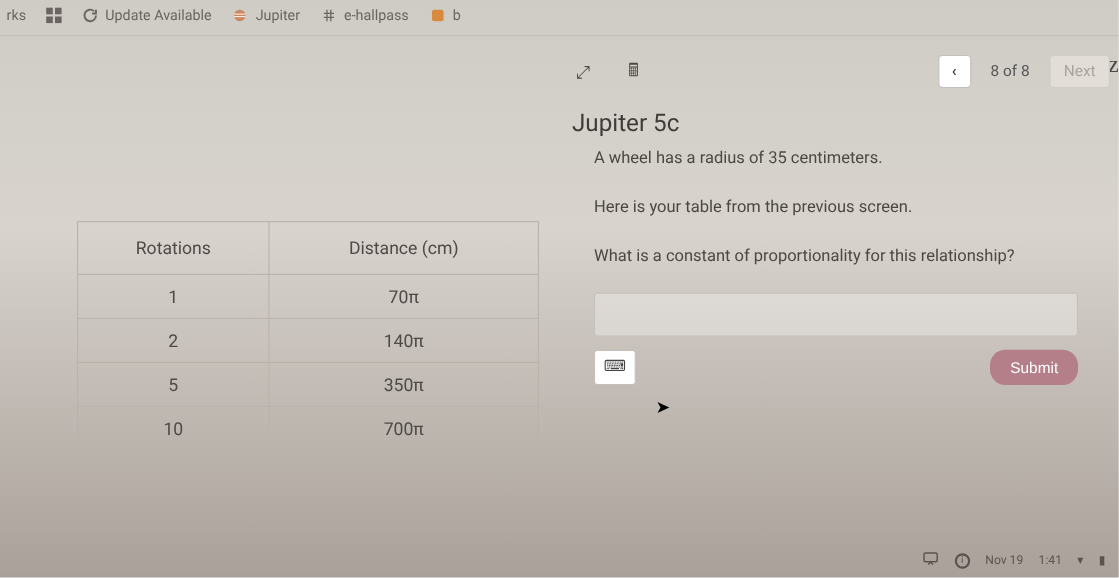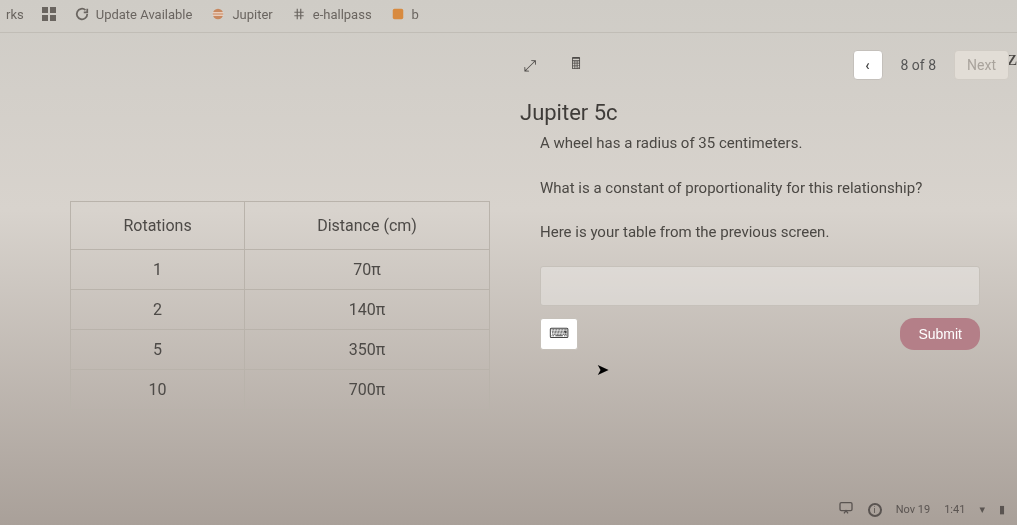--- a/index.html
+++ b/index.html
@@ -244,22 +244,22 @@
           <td>10</td>
           <td>700π</td>
         </tr>
       </tbody>
     </table>
   </div>
 </div>
 
 <div class="right-col">
   <p>A wheel has a radius of 35 centimeters.</p>
+  <p>Here is your table from the previous screen.</p>
   <p>What is a constant of proportionality for this relationship?</p>
-  <p>Here is your table from the previous screen.</p>
   <div class="answer-box"></div>
   <div class="answer-row">
     <div class="kbd-btn">
       <span>⌨</span>
     </div>
     <button class="submit-btn">Submit</button>
   </div>
 </div>
 
 <div class="cursor">➤</div>

